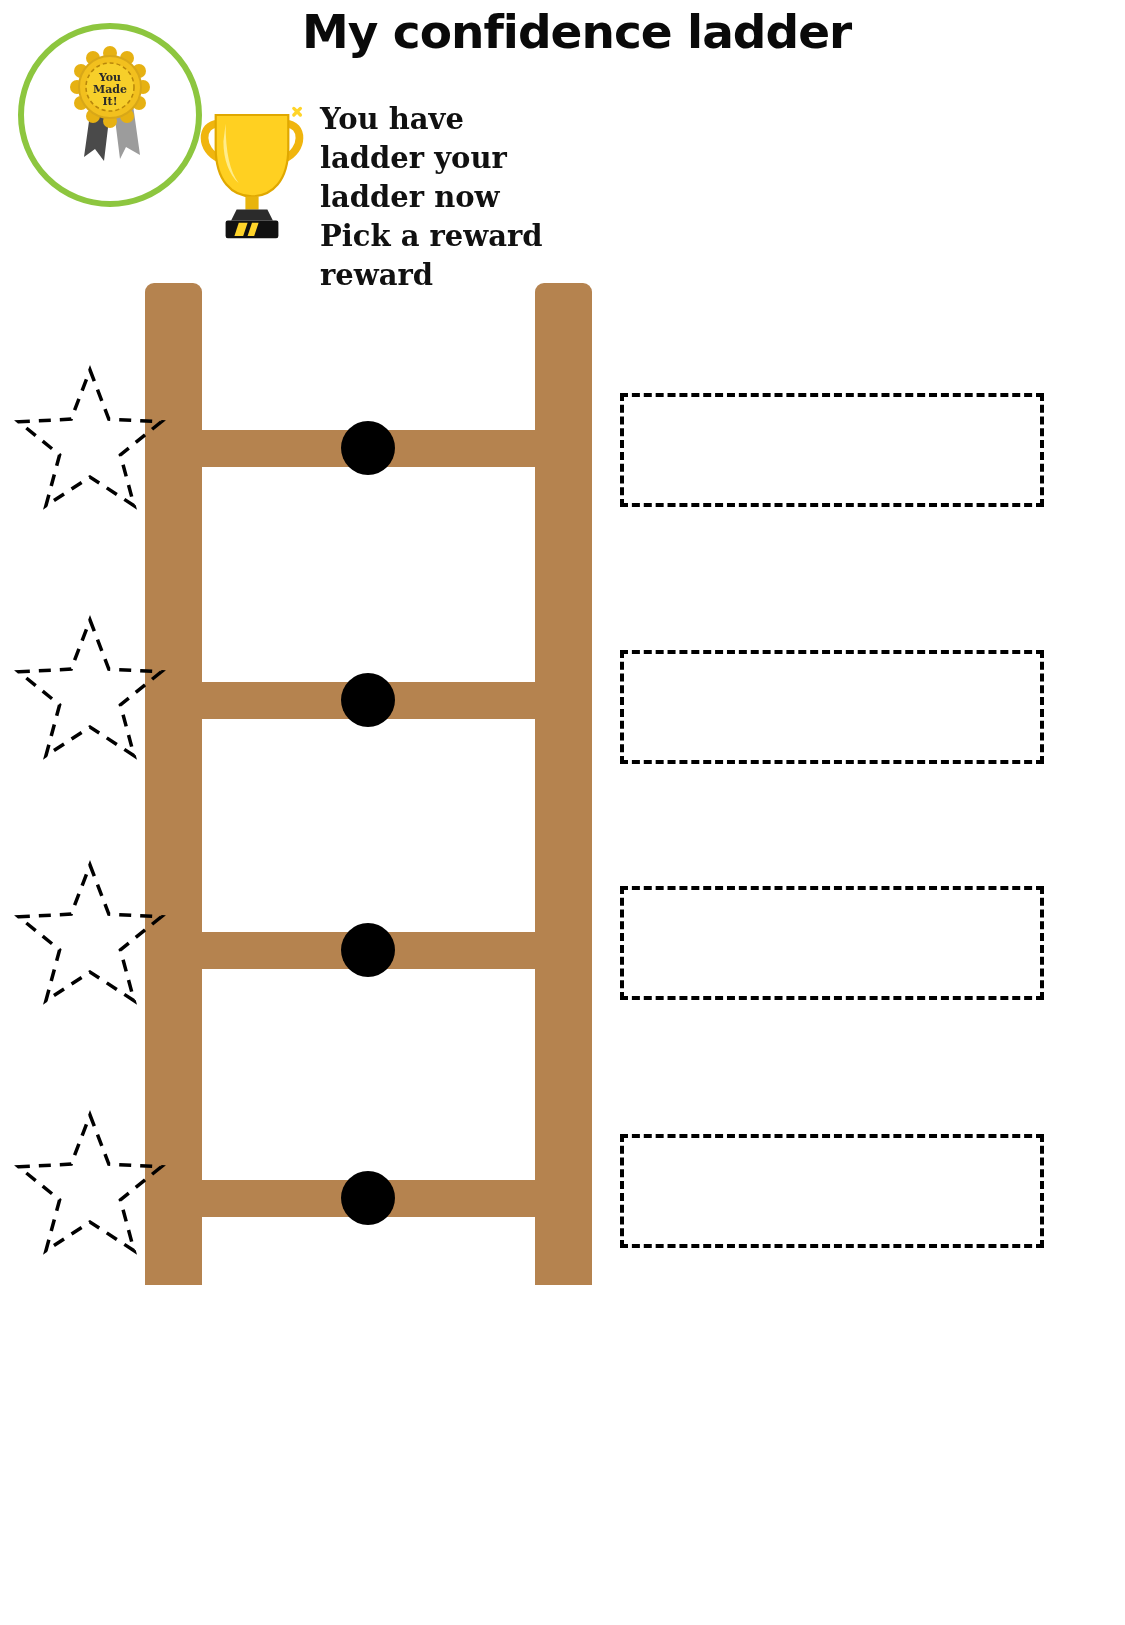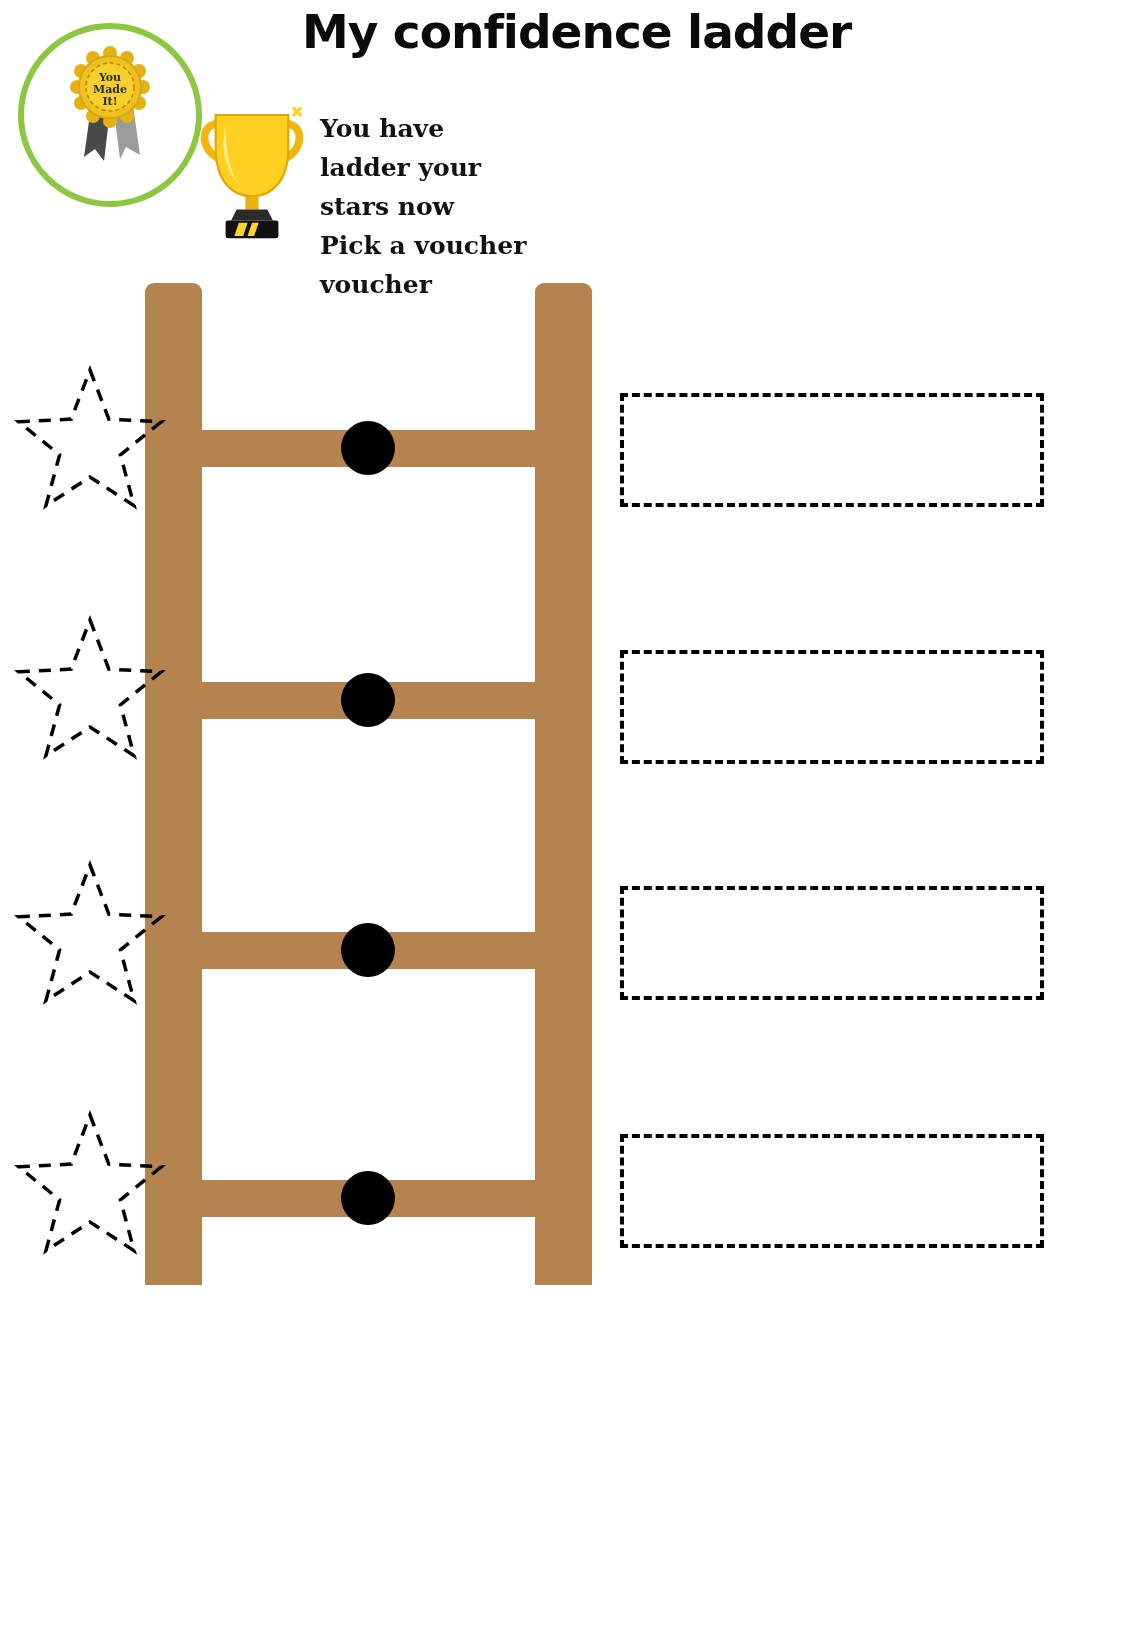--- a/index.html
+++ b/index.html
@@ -48,24 +48,23 @@
     height: 165px;
   }
 
   .instruction {
     position: absolute;
     left: 320px;
     top: 100px;
     width: 260px;
     font-family: "DejaVu Serif", serif;
     font-weight: bold;
-    font-size: 25px;
+    font-size: 29px;
     line-height: 39px;
     color: #111111;
-    margin-top: 9px;
   }
   .instruction .line { display: block; }
 
   
   .rung {
     position: absolute;
     left: 172px;
     width: 392px;
     height: 37px;
     background: #b5834f;
@@ -188,23 +187,23 @@
 
       <rect x="26" y="106" width="48" height="16" rx="2" fill="#111111"></rect>
       <polygon points="38,108 46,108 42,120 34,120" fill="#ffd42a"></polygon>
       <polygon points="50,108 56,108 52,120 46,120" fill="#ffd42a"></polygon>
     </svg>
   </div>
 
   <div class="instruction">
     <span class="line">You have</span>
     <span class="line">ladder your</span>
-    <span class="line">stars now</span>
-    <span class="line">Pick a voucher</span>
-    <span class="line">voucher</span>
+    <span class="line">ladder now</span>
+    <span class="line">Pick a reward</span>
+    <span class="line">reward</span>
   </div>
 
   <div class="rung r1"></div>
   <div class="rung r2"></div>
   <div class="rung r3"></div>
   <div class="rung r4"></div>
   <div class="rung r5"></div>
 
   <div class="rail left"></div>
   <div class="rail right"></div>

